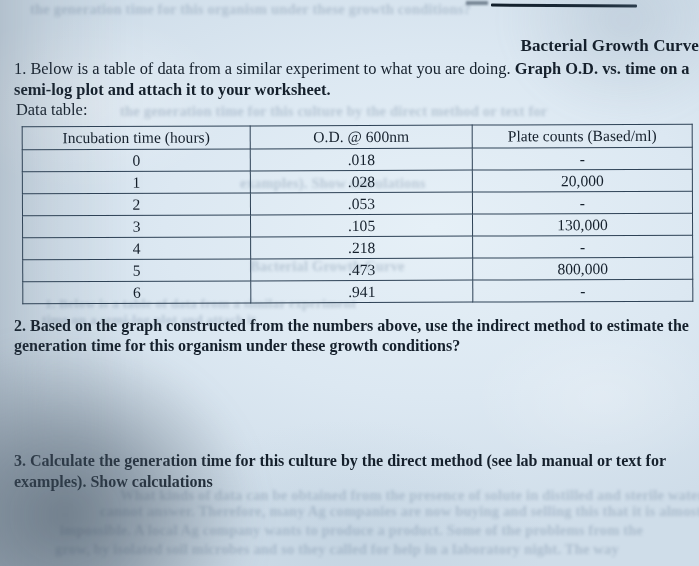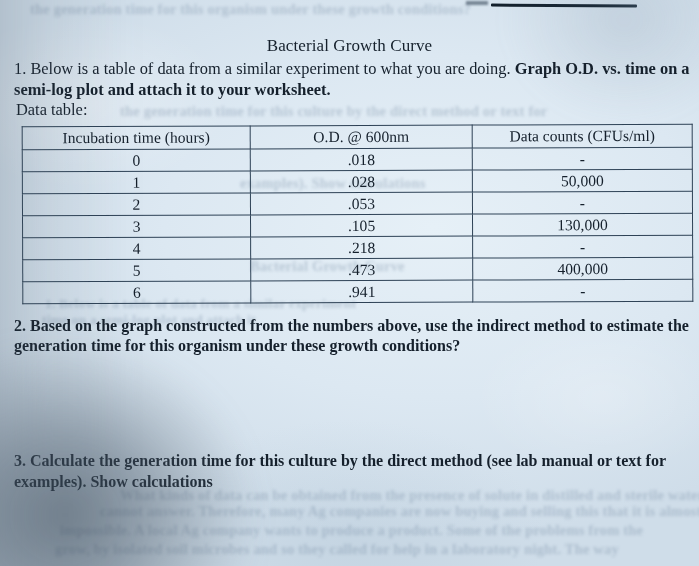--- a/index.html
+++ b/index.html
@@ -123,23 +123,23 @@
     height: 4px;
     background: rgba(40,58,76,.55);
     filter: blur(1px);
   }
 
   #title {
     position: absolute;
     top: 36px;
     left: 0;
     width: 699px;
-    text-align: center;
+    text-align: right;
     font-size: 17px;
-    font-weight: 400;
+    font-weight: 700;
     letter-spacing: .1px;
   }
 
   #q1 {
     position: absolute;
     left: 14px;
     top: 58px;
     width: 676px;
     font-size: 16.4px;
     line-height: 21px;
@@ -241,53 +241,53 @@
       <table>
         <colgroup>
             <col class="c1">
             <col class="c2">
             <col class="c3">
           </colgroup>
         <thead>
           <tr>
             <th>Incubation time (hours)</th>
             <th>O.D. @ 600nm</th>
-            <th>Data counts (CFUs/ml)</th>
+            <th>Plate counts (Based/ml)</th>
           </tr>
         </thead>
         <tbody>
           <tr>
             <td>0</td>
             <td>.018</td>
             <td>-</td>
           </tr>
           <tr>
             <td>1</td>
             <td>.028</td>
-            <td>50,000</td>
+            <td>20,000</td>
           </tr>
           <tr>
             <td>2</td>
             <td>.053</td>
             <td>-</td>
           </tr>
           <tr>
             <td>3</td>
             <td>.105</td>
             <td>130,000</td>
           </tr>
           <tr>
             <td>4</td>
             <td>.218</td>
             <td>-</td>
           </tr>
           <tr>
             <td>5</td>
             <td>.473</td>
-            <td>400,000</td>
+            <td>800,000</td>
           </tr>
           <tr>
             <td>6</td>
             <td>.941</td>
             <td>-</td>
           </tr>
         </tbody>
       </table>
     </div>
 

